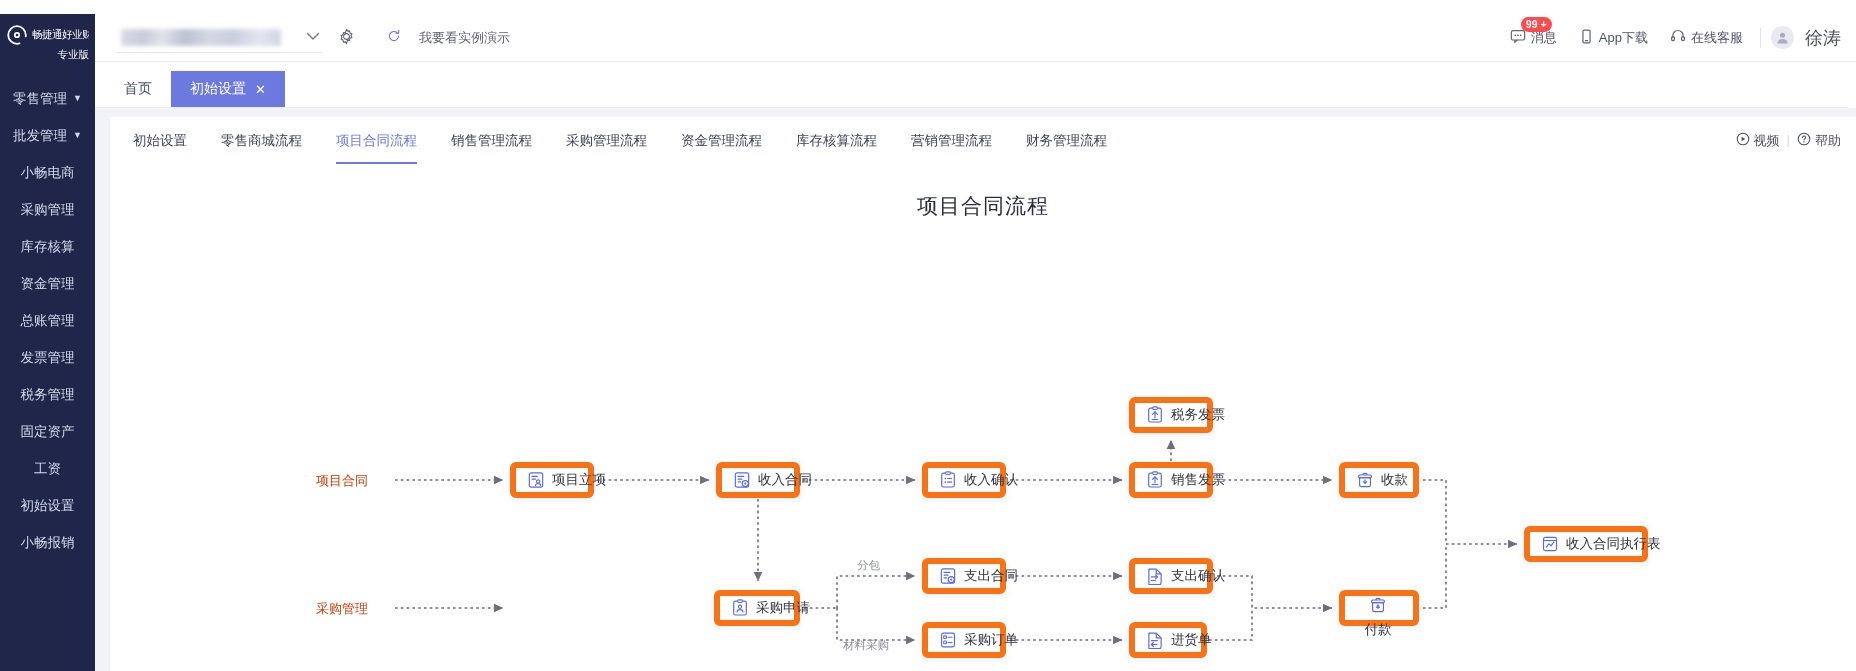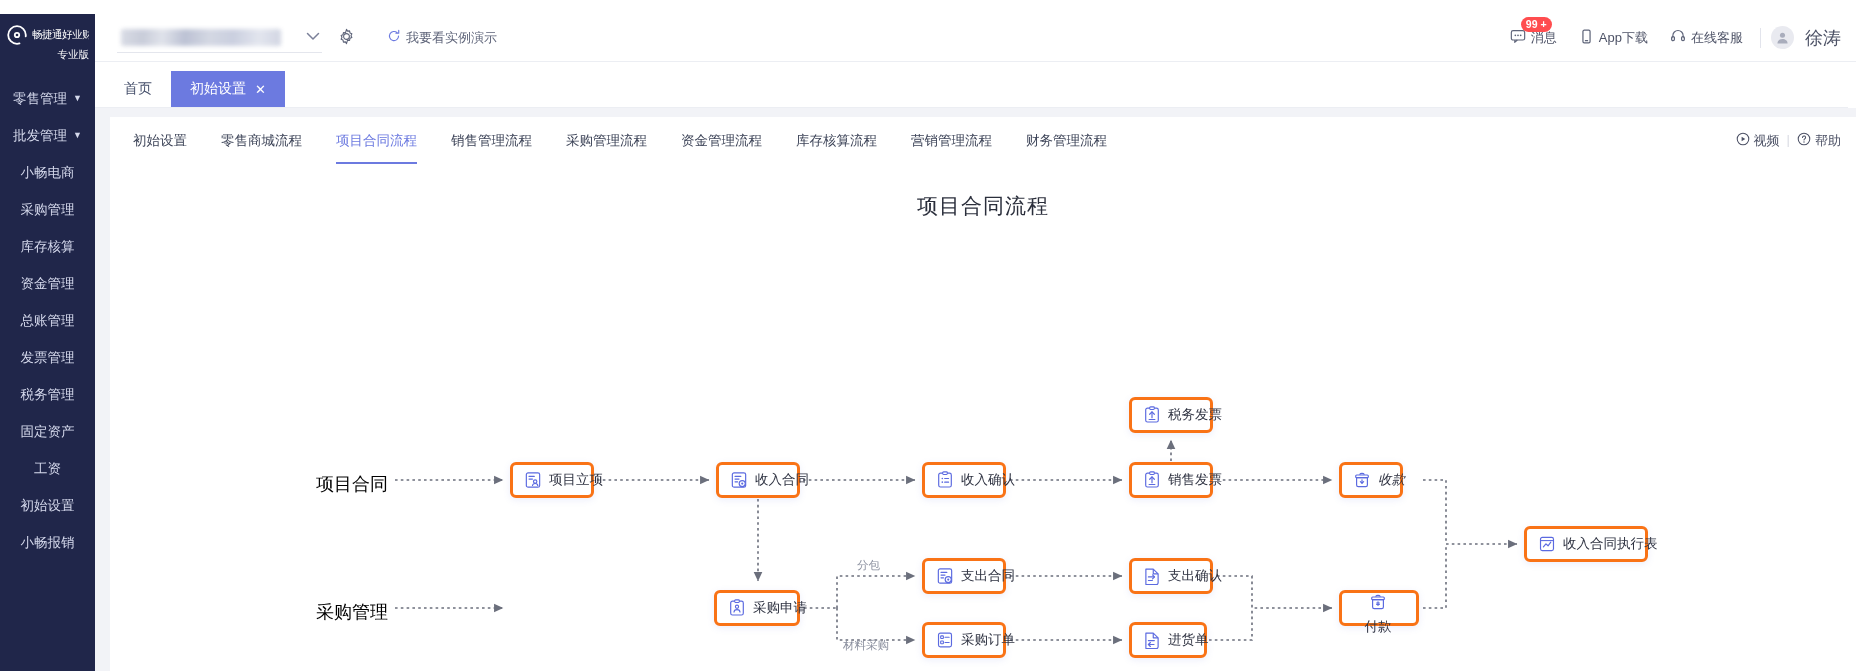--- a/index.html
+++ b/index.html
@@ -58,21 +58,21 @@
     width:160px; height:17px; margin-left:4px;
     background:linear-gradient(95deg,#d7dae4 0%,#c6cad8 14%,#dfe2ea 26%,
                 #b9bfd2 40%,#d2d6e2 55%,#c8cdde 70%,#e2e5ee 86%,#cfd3e1 100%);
     filter:blur(2.2px); border-radius:2px; opacity:.95;
   }
   .org-caret {
     position:absolute; right:2px; top:7px; color:#7b8099; font-size:12px;
   }
   .gear-btn { margin-left:16px; display:flex; align-items:center; cursor:pointer; }
   .demo-link {
-    margin-left:32px; display:flex; align-items:center; gap:5px;
+    margin-left:32px; display:flex; align-items:center; gap:18px;
     color:#5e6479; font-size:13px; cursor:pointer;
   }
   .header-right {
     margin-left:auto; display:flex; align-items:center; gap:0; padding-right:4px;
   }
   .hr-item {
     display:flex; align-items:center; gap:5px; color:#4d5266; font-size:13px;
     padding:0 11px; cursor:pointer; position:relative; white-space:nowrap;
   }
   .badge {
@@ -139,30 +139,30 @@
   
   .flow-title {
     position:absolute; left:0; right:0; top:75px; text-align:center;
     font-size:21px; color:#2b2f3c; letter-spacing:1px;
   }
   .canvas { position:absolute; left:0; top:0; right:0; bottom:0; }
   .flow-svg { position:absolute; left:0; top:0; }
 
   .node {
     position:absolute; height:36px;
-    background:#fff; border:3px solid #f97316; border-radius:6px;
+    background:#fff; border:6px solid #f97316; border-radius:6px;
     box-shadow:0 2px 7px rgba(108,122,224,.13);
     display:flex; align-items:center; gap:7px;
     padding:0 13px 0 11px; cursor:pointer; white-space:nowrap;
   }
   .node .nlabel { font-size:13.5px; color:#2f3342; }
   .node svg { display:block; flex:0 0 auto; }
 
   .rowlabel {
-    position:absolute; font-size:18px; color:#000000; white-space:nowrap;
+    position:absolute; font-size:13px; color:#c2410c; white-space:nowrap;
   }
   .edgelabel {
     position:absolute; font-size:11.5px; color:#8a8f9e; white-space:nowrap;
   }
 </style>
 </head>
 <body>
 
 <div class="app">
 
@@ -482,21 +482,21 @@
             <rect x="3" y="2.4" width="14" height="15.4" rx="2" fill="none" stroke="#5b6ae0" stroke-width="1.3"></rect>
             <rect x="7.4" y="1" width="5.2" height="2.8" rx="1" fill="#fff" stroke="#5b6ae0" stroke-width="1.2"></rect>
             <path d="M10 6.6v6.4" stroke="#5b6ae0" stroke-width="1.3" stroke-linecap="round"></path>
             <path d="M7.4 9.2L10 6.5l2.6 2.7" fill="none" stroke="#5b6ae0" stroke-width="1.3" stroke-linecap="round" stroke-linejoin="round"></path>
             <line x1="6.8" y1="15" x2="13.2" y2="15" stroke="#5b6ae0" stroke-width="1.3" stroke-linecap="round"></line>
           </svg>
         </span>
         <span class="nlabel">税务发票</span>
       </div>
 
-      <div class="node" style="left:1229px; top:345px; width:64px;font-style:italic;">
+      <div class="node" style="left:1229px; top:345px; width:80px;">
         <span>
           <svg width="18" height="18" viewBox="0 0 20 20">
             <path d="M4 7.4h12v8.2a1.8 1.8 0 01-1.8 1.8H5.8A1.8 1.8 0 014 15.6z" fill="none" stroke="#5b6ae0" stroke-width="1.3"></path>
             <rect x="3" y="4.4" width="14" height="3" rx="1.1" fill="none" stroke="#5b6ae0" stroke-width="1.3"></rect>
             <path d="M7.6 3.6c.6-1.2 4.2-1.2 4.8 0" fill="none" stroke="#5b6ae0" stroke-width="1.3" stroke-linecap="round"></path>
             <path d="M10 9.8v3.6" stroke="#5b6ae0" stroke-width="1.3" stroke-linecap="round"></path>
             <path d="M8.2 11.8L10 13.6l1.8-1.8" fill="none" stroke="#5b6ae0" stroke-width="1.3" stroke-linecap="round" stroke-linejoin="round"></path>
           </svg>
         </span>
         <span class="nlabel">收款</span>

